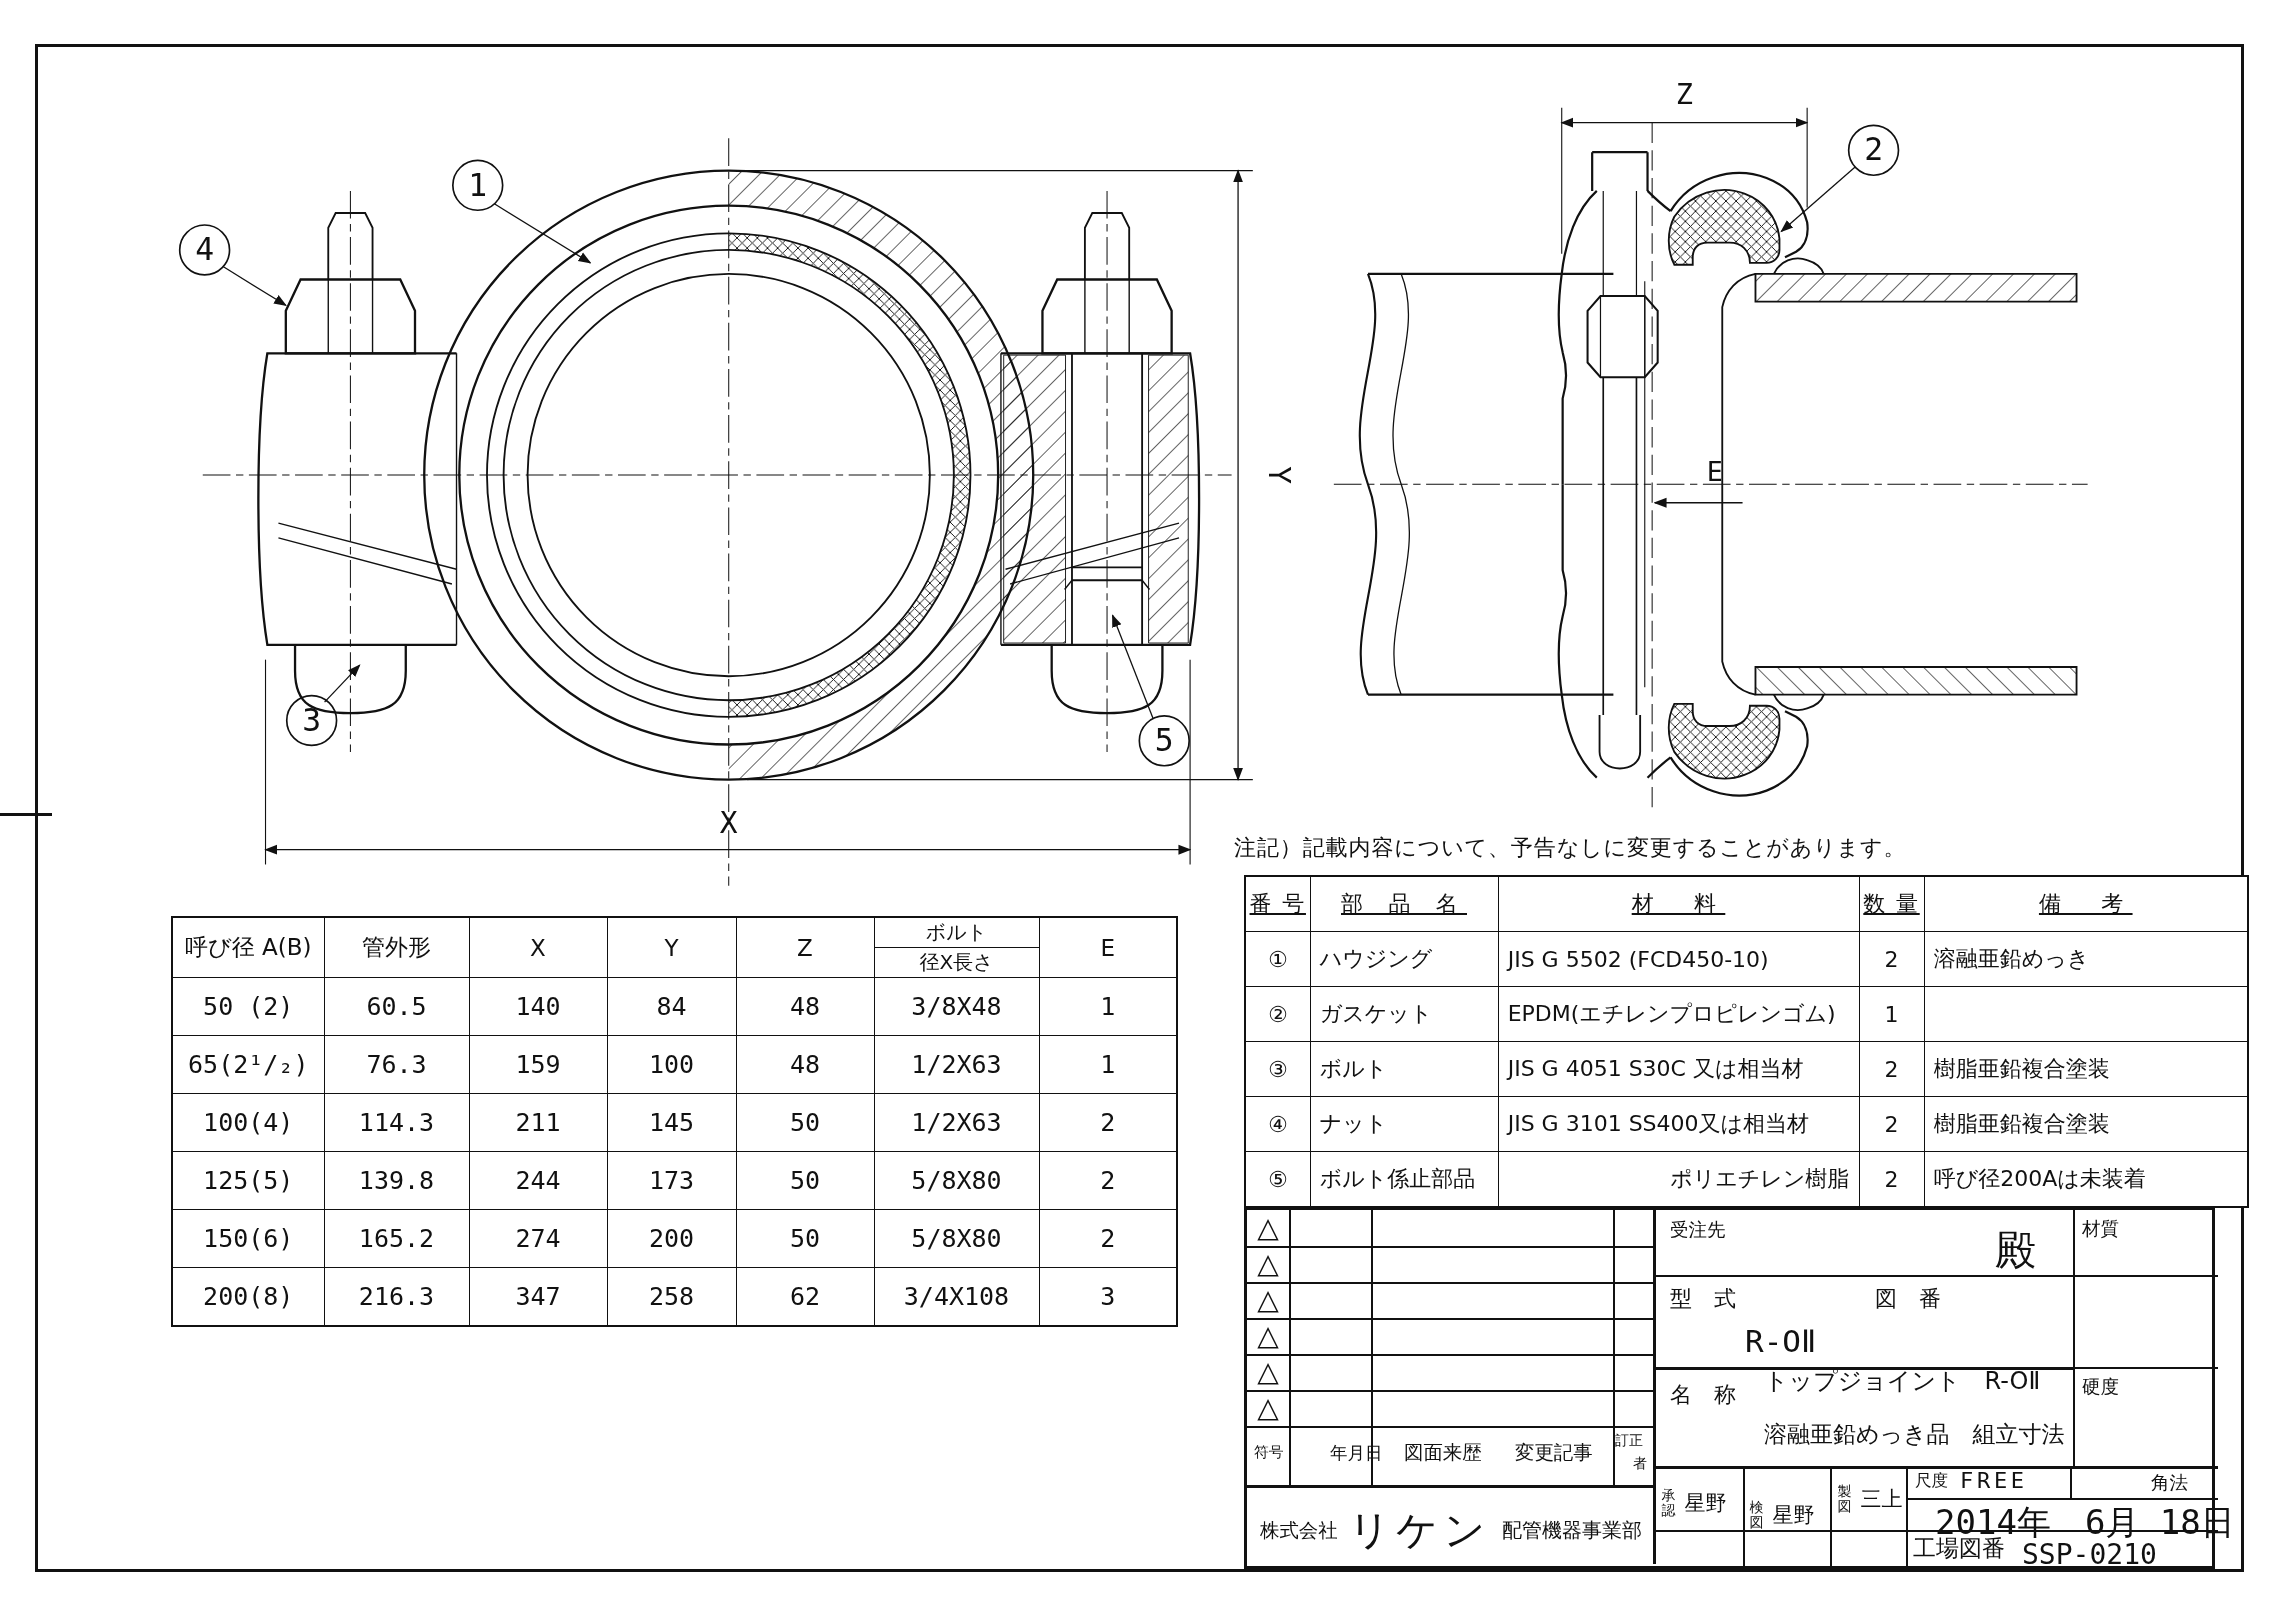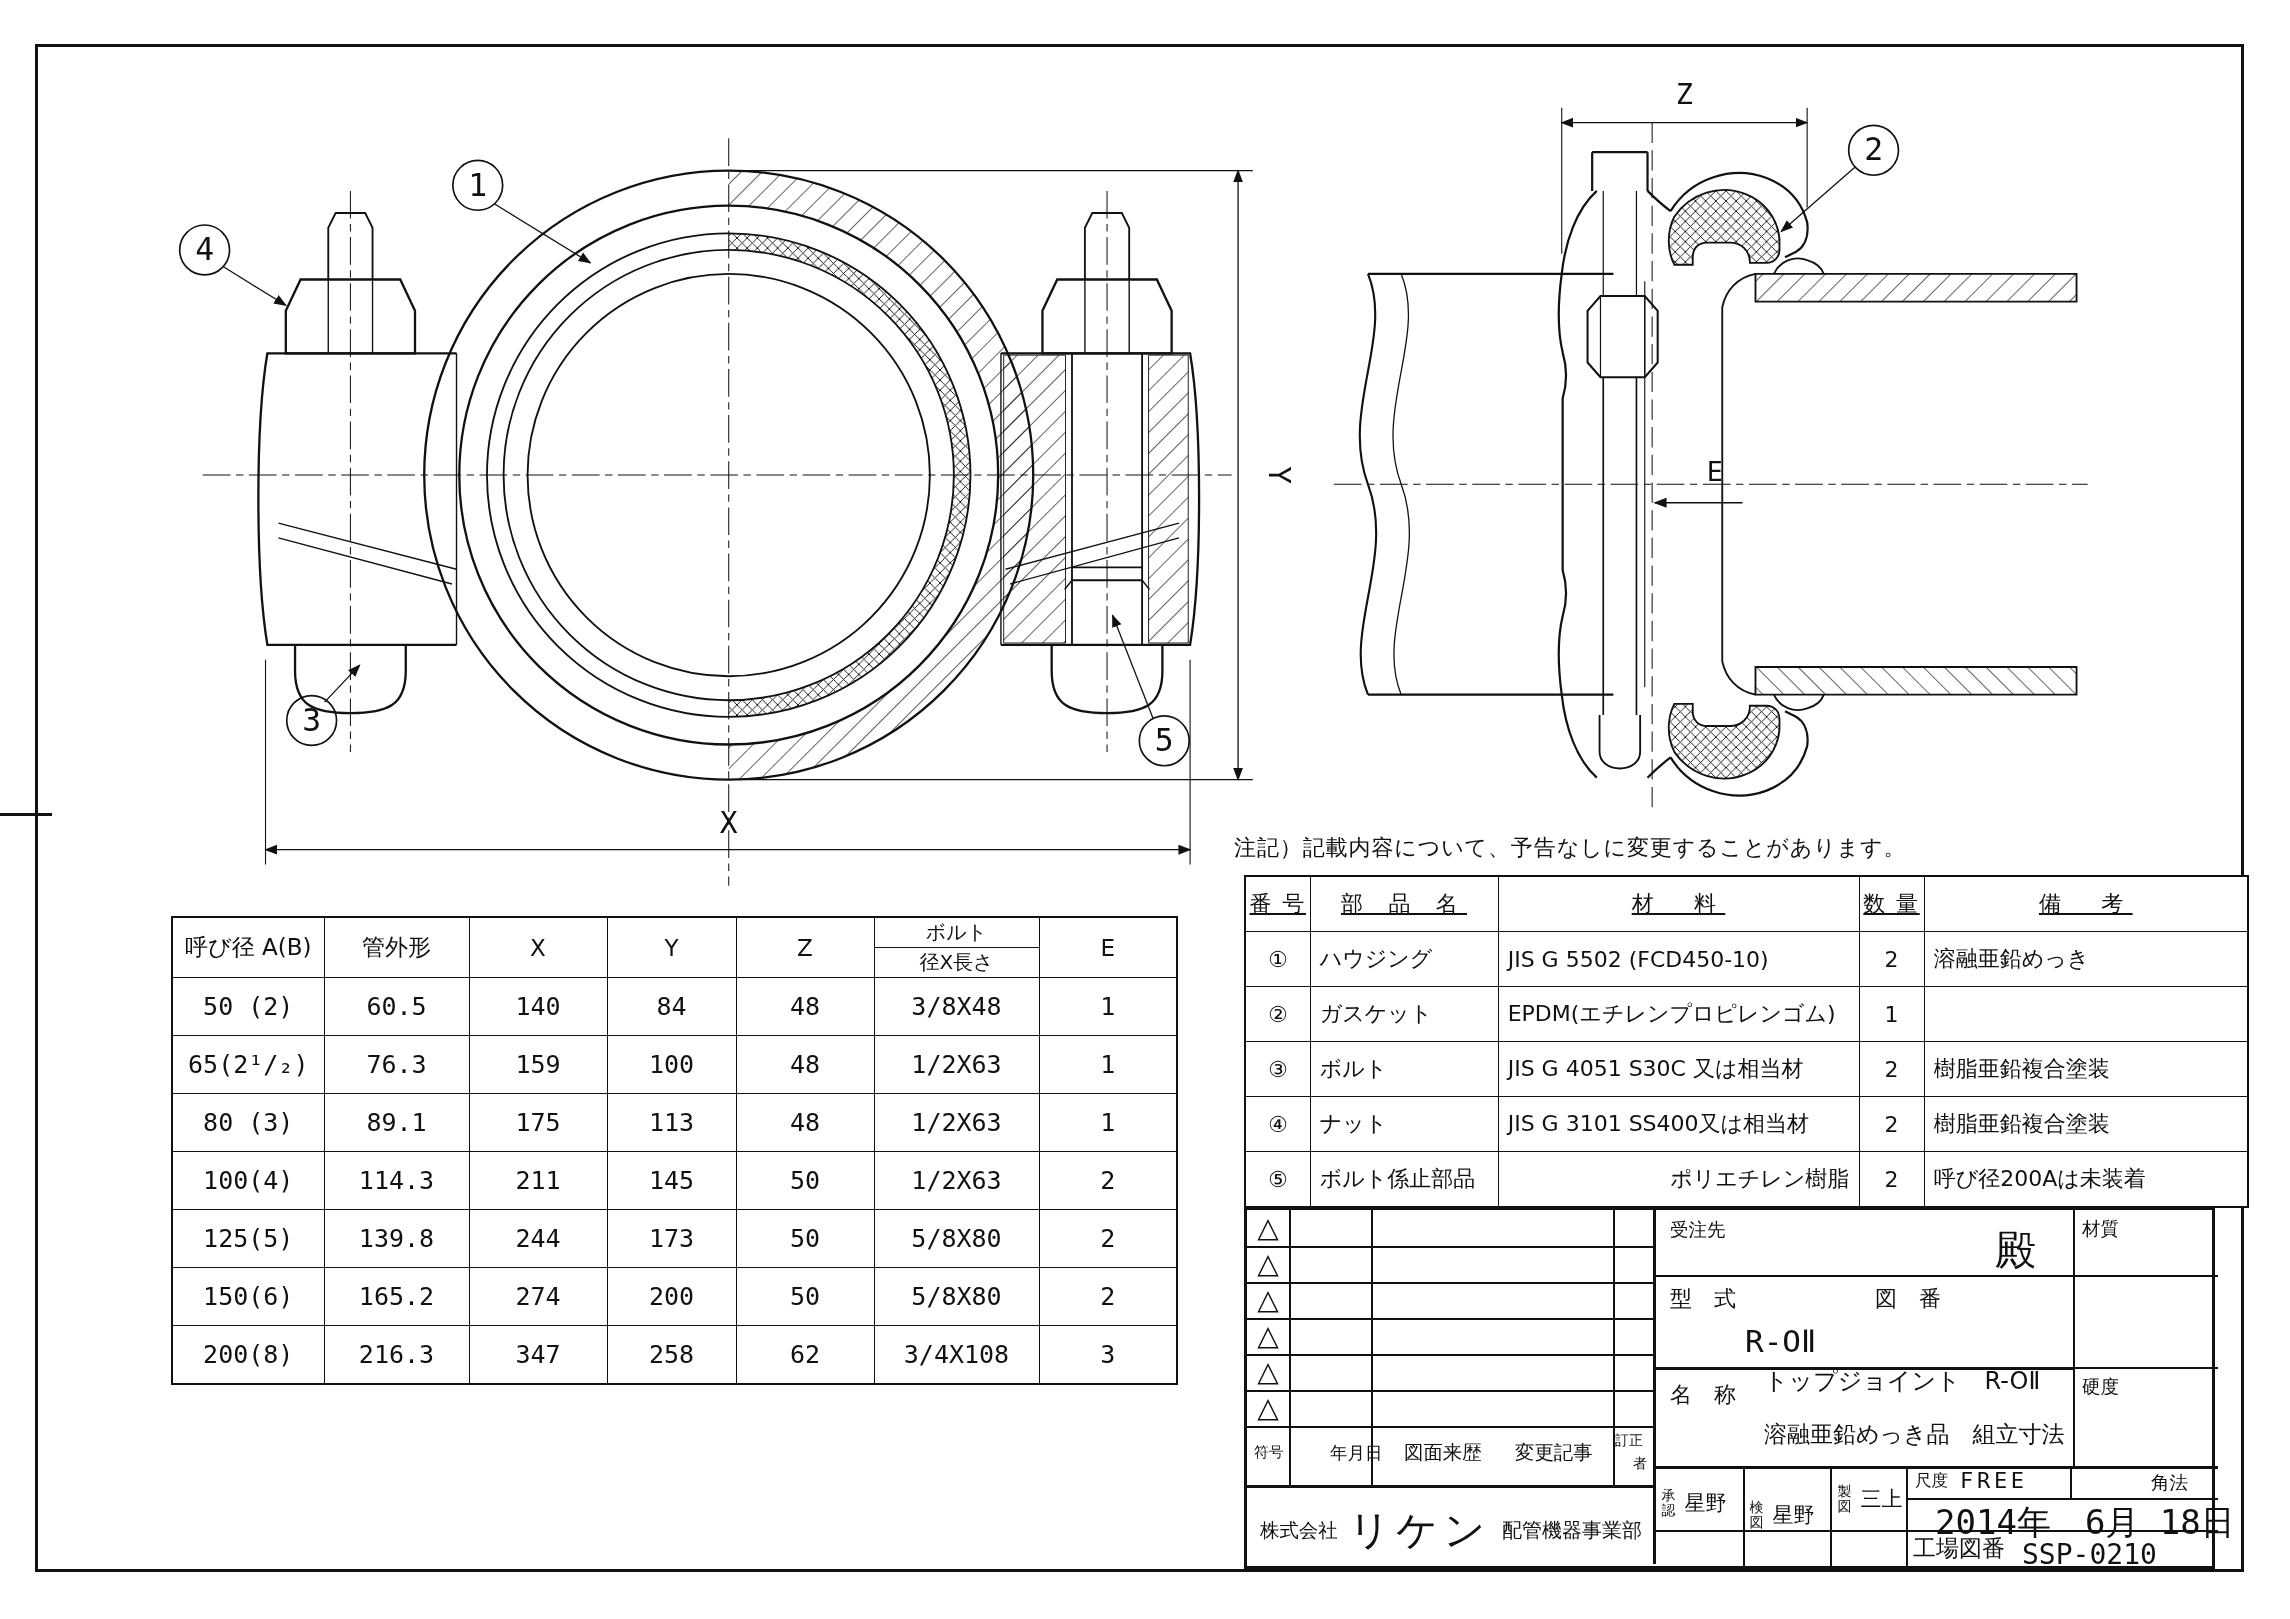--- a/index.html
+++ b/index.html
@@ -247,29 +247,20 @@
         <tr>
           <td>65(2¹/₂)</td>
           <td>76.3</td>
           <td>159</td>
           <td>100</td>
           <td>48</td>
           <td>1/2X63</td>
           <td>1</td>
         </tr>
         <tr>
-          <td>80 (3)</td>
-          <td>89.1</td>
-          <td>175</td>
-          <td>113</td>
-          <td>48</td>
-          <td>1/2X63</td>
-          <td>1</td>
-        </tr>
-        <tr>
           <td>100(4)</td>
           <td>114.3</td>
           <td>211</td>
           <td>145</td>
           <td>50</td>
           <td>1/2X63</td>
           <td>2</td>
         </tr>
         <tr>
           <td>125(5)</td>

